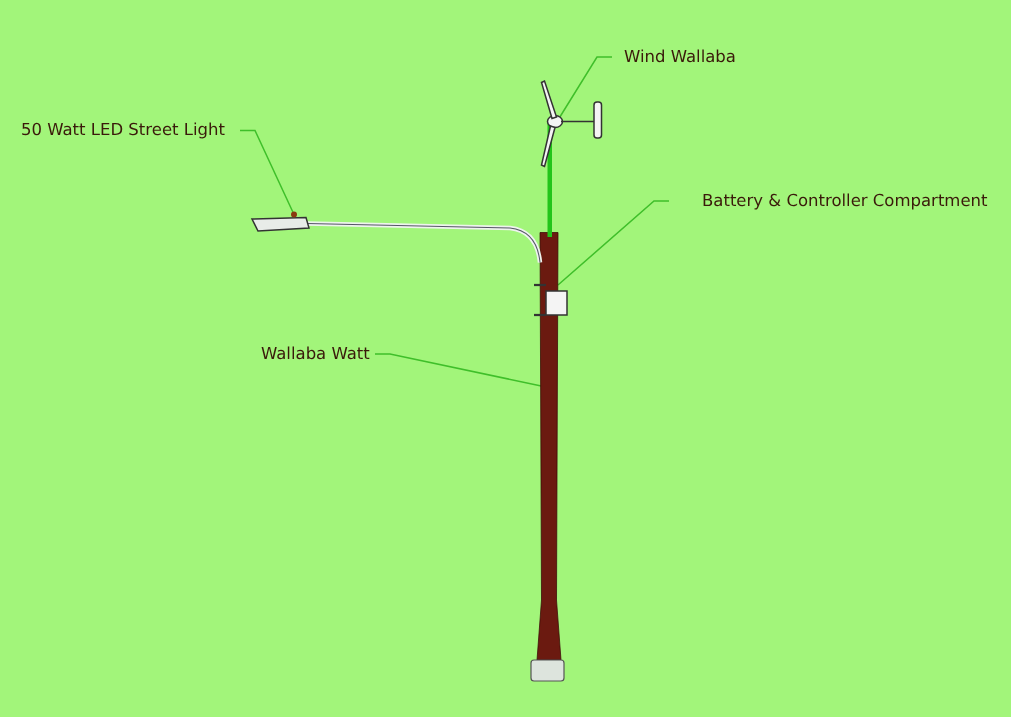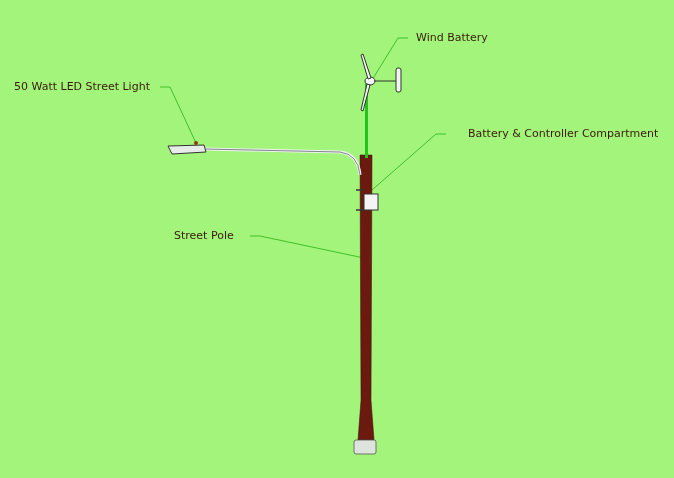--- a/index.html
+++ b/index.html
@@ -45,15 +45,15 @@
   </g>
 
   <g>
     <rect x="364" y="194" width="14" height="16" fill="#f4f4f4" stroke="#333" stroke-width="1"></rect>
     <line x1="356" y1="190" x2="364" y2="190" stroke="#333" stroke-width="1.5"></line>
     <line x1="356" y1="210" x2="364" y2="210" stroke="#333" stroke-width="1.5"></line>
   </g>
 </svg>
 
 <div class="label" style="left:14px;top:80px;">50 Watt LED Street Light</div>
-<div class="label" style="left:416px;top:31px;">Wind Battery</div>
+<div class="label" style="left:416px;top:31px;">Wind Wallaba</div>
 <div class="label" style="left:468px;top:127px;">Battery &amp; Controller Compartment</div>
-<div class="label" style="left:174px;top:229px;">Street Pole</div>
+<div class="label" style="left:174px;top:229px;">Wallaba Watt</div>
 
 </body></html>

